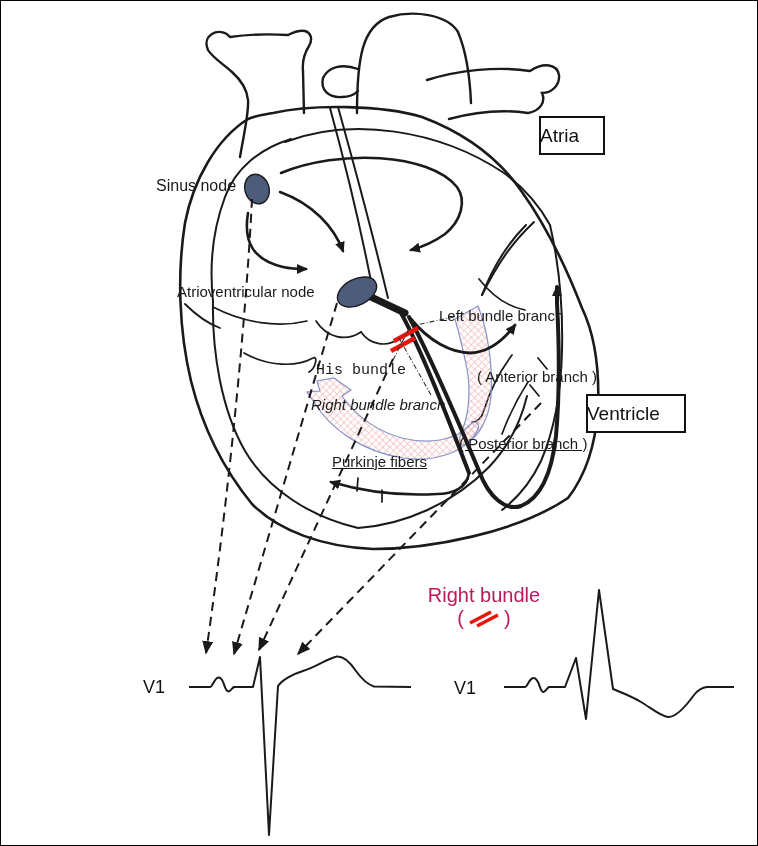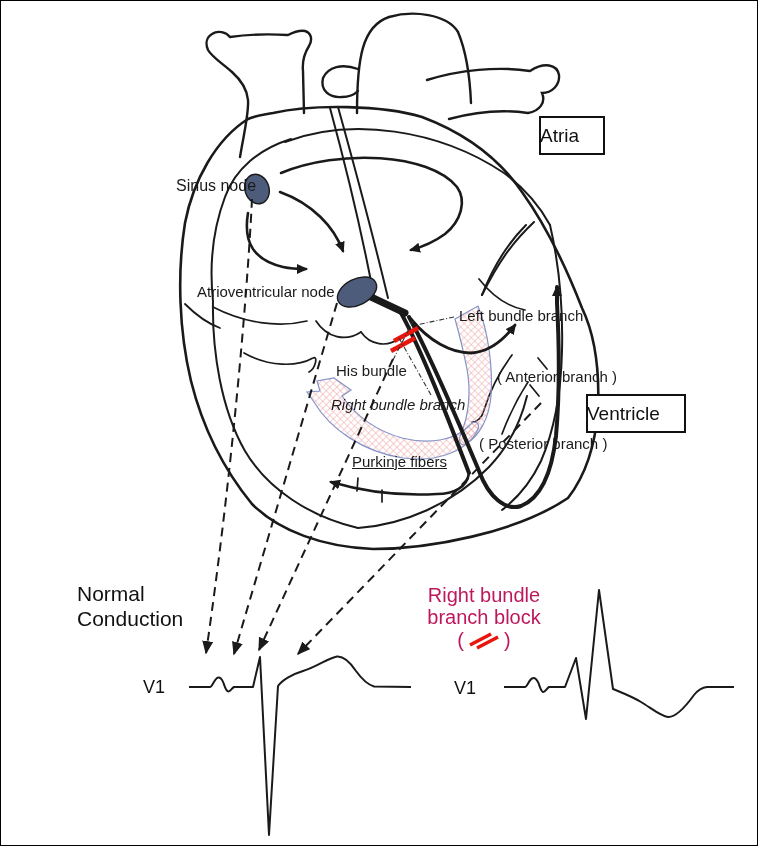--- a/index.html
+++ b/index.html
@@ -2,21 +2,21 @@
 <html><head>
 <meta charset="utf-8">
 <style>
   html,body{margin:0;padding:0;background:#fff;}
   .stage{
     position:relative;width:756px;height:844px;border:1px solid #000;
     background:#fff;overflow:hidden;
     font-family:"Liberation Sans", sans-serif;color:#1a1a1a;
   }
   .stage svg.art{position:absolute;left:0;top:0;}
-  .lbl{position:absolute;font-size:15px;line-height:17px;white-space:nowrap;color:#1a1a1a;margin-left:20px;}
+  .lbl{position:absolute;font-size:15px;line-height:17px;white-space:nowrap;color:#1a1a1a;}
   .boxlbl{position:absolute;font-size:19px;text-align:left;color:#111;}
   .ecg-title-left{position:absolute;left:76px;top:580px;font-size:21px;line-height:25px;color:#111;}
   .ecg-title-right{position:absolute;left:398px;top:583px;width:170px;font-size:20px;line-height:22px;
     text-align:center;color:#be185d;}
   .block-sym-row{display:flex;align-items:center;justify-content:center;gap:3px;margin-top:1px;}
   .paren{font-size:20px;}
   .v1{position:absolute;font-size:18px;color:#111;}
 </style>
 </head>
 <body>
@@ -145,37 +145,32 @@
                C539,686 540,691 542.5,691 C544.5,691 546,687 548,686
                L564,686 L575,657 L585,718 L598,589 L612,688
                C619,691 630,695 640,701 C650,707 660,715.5 667,716
                C675,716.5 685,705 693,694 C697,689 701,686.5 706,686 L733,686"></path>
     </g>
   </svg>
 
   <div class="lbl" style="left:155px;top:176px;font-size:16px;">Sinus node</div>
   <div class="lbl" style="left:176px;top:282px;">Atrioventricular node</div>
   <div class="lbl" style="left:438px;top:306px;">Left bundle branch</div>
-  <div class="lbl" style="left:315px;top:361px;">His bundle</div>
+  <div class="lbl" style="left:315px;top:361px;font-family:Liberation Mono, monospace;">His bundle</div>
   <div class="lbl" style="left:476px;top:367px;">( Anterior branch )</div>
   <div class="lbl" style="left:310px;top:395px;font-style:italic;">Right bundle branch</div>
-  <div class="lbl" style="left:458px;top:434px;">( Posterior branch )</div>
+  <div class="lbl" style="left:458px;top:434px;text-decoration:underline;">( Posterior branch )</div>
   <div class="lbl" style="left:331px;top:452px;text-decoration:underline;">Purkinje fibers</div>
 
   <div class="boxlbl" style="left:539px;top:124px;width:64px;">Atria</div>
   <div class="boxlbl" style="left:586px;top:402px;width:112px;">Ventricle</div>
 
-  <div class="ecg-title-left">
-    <div>Normal</div>
-    <div>Conduction</div>
-  </div>
 
   <div class="ecg-title-right">
     <div>Right bundle</div>
-    <div>branch block</div>
     <div class="block-sym-row">
       <span class="paren">(</span>
       <svg width="34" height="20" viewBox="0 0 34 20">
         <g stroke="#e8160c" stroke-width="3.6" stroke-linecap="butt">
           <path d="M3,15 L24,4"></path>
             <path d="M10,18 L31,7"></path>
         </g>
       </svg>
       <span class="paren">)</span>
     </div>

